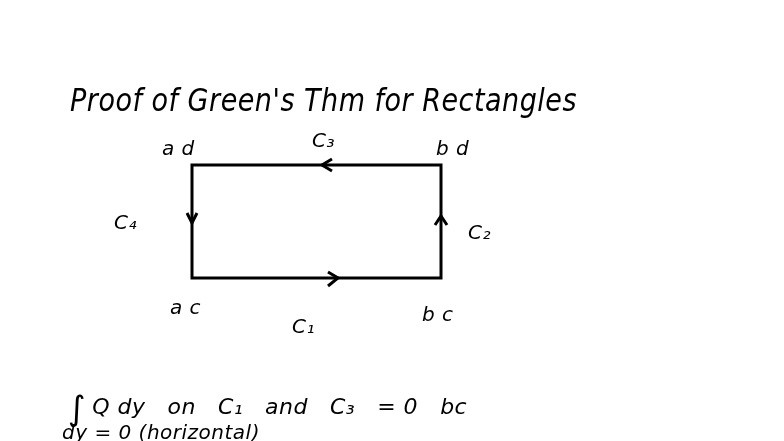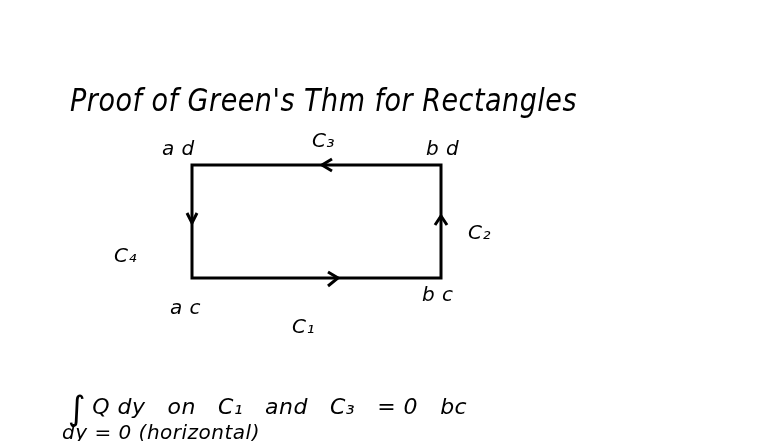--- a/index.html
+++ b/index.html
@@ -26,28 +26,28 @@
     <polyline points="332,159 322,165 332,171" fill="none" stroke="#000" stroke-width="3"></polyline>
 
     <polyline points="328,272 338,278 328,286" fill="none" stroke="#000" stroke-width="3"></polyline>
 
     <polyline points="187,213 192,223 197,213" fill="none" stroke="#000" stroke-width="3"></polyline>
 
     <polyline points="435,225 441,216 447,225" fill="none" stroke="#000" stroke-width="3"></polyline>
   </svg>
 
   <div class="hw lbl" style="left:162px; top:136px;">a d</div>
-  <div class="hw lbl" style="left:426px; top:136px;">b d</div>
+  <div class="hw lbl" style="left:436px; top:136px;">b d</div>
   <div class="hw lbl" style="left:170px; top:295px;">a c</div>
-  <div class="hw lbl" style="left:422px; top:282px;text-align:center;">b c</div>
+  <div class="hw lbl" style="left:422px; top:302px;text-align:center;">b c</div>
 
   <div class="hw lbl" style="left:312px; top:128px;">C₃</div>
   <div class="hw lbl" style="left:468px; top:220px;">C₂</div>
   <div class="hw lbl" style="left:292px; top:314px;">C₁</div>
-  <div class="hw lbl" style="left:114px; top:210px;margin-top:33px;">C₄</div>
+  <div class="hw lbl" style="left:114px; top:210px;">C₄</div>
 
   <div class="hw line1">
     <span class="int">∫</span><span>Q dy</span><span class="gap"></span><span>on</span><span class="gap"></span><span>C₁</span><span class="gap"></span><span>and</span><span class="gap"></span><span>C₃</span><span class="gap"></span><span>= 0</span><span class="gap"></span><span>bc</span>
   </div>
 
   <div class="hw line2">dy = 0 (horizontal)</div>
 
 </div>
 
 </body></html>

